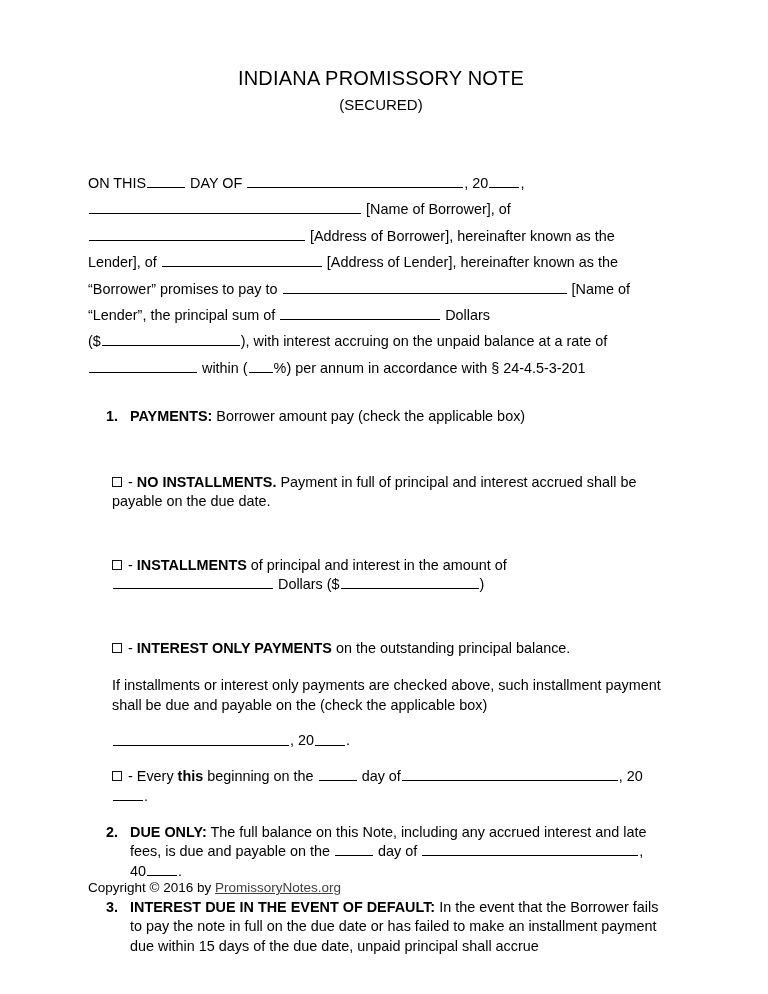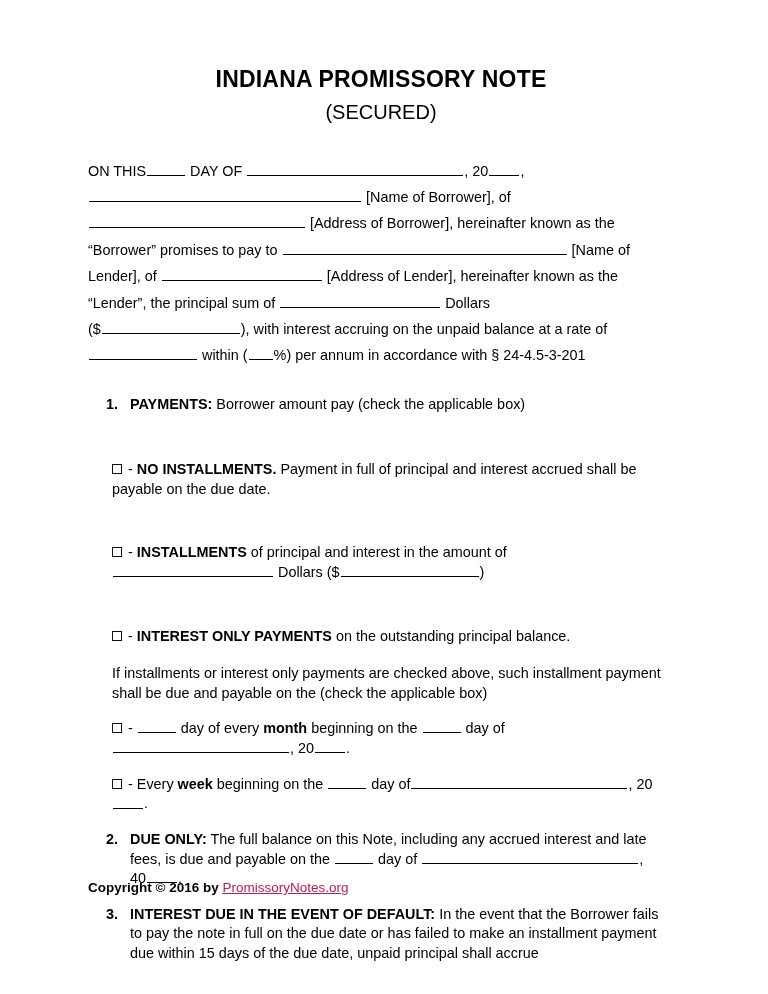--- a/index.html
+++ b/index.html
@@ -25,36 +25,36 @@
     top: 0;
     width: 586px;
   }
 
   
   .title-block {
     margin-top: 66px;
     text-align: center;
   }
   .doc-title {
-    font-size: 23px;
-    font-weight: bold;
+    font-size: 20px;
+    font-weight: normal;
     letter-spacing: 0.2px;
     line-height: 1.2;
     margin: 0;
   }
   .doc-subtitle {
-    font-size: 20px;
+    font-size: 15px;
     font-weight: normal;
     line-height: 1.2;
     margin: 6px 0 0 0;
   }
 
   
   .intro {
-    margin-top: 34px;
+    margin-top: 56px;
     font-size: 14.4px;
     line-height: 26.4px;
   }
   .intro .ln {
     display: block;
     white-space: nowrap;
   }
 
   
   .blank {
@@ -133,21 +133,20 @@
   
   .footer {
     position: absolute;
     left: 88px;
     top: 879px;
     font-size: 13.5px;
     line-height: 18px;
   }
   .footer .cw {
     color: #000;
-    font-weight: bold;
   }
   .footer a.site {
     color: #3f6fbd;
     text-decoration: underline;
   }
 </style>
 </head>
 <body>
 
 <div class="page">
@@ -160,23 +159,23 @@
     </div>
 
     <div class="intro">
 
       <span class="ln"><span>ON THIS</span><span class="blank b-s"></span> <span>DAY OF</span> <span class="blank b-4xl"></span><span>, 20</span><span class="blank b-xs"></span><span>,</span></span>
 
       <span class="ln"><span class="blank b-5xl"></span> <span>[Name of Borrower], of</span></span>
 
       <span class="ln"><span class="blank b-4xl"></span> <span>[Address of Borrower], hereinafter known as the</span></span>
 
+      <span class="ln"><span>Lender], of</span> <span class="blank b-xl"></span> <span>[Address of Lender], hereinafter known as the</span></span>
+
       <span class="ln"><span>“Borrower” promises to pay to</span> <span class="blank b-6xl"></span> <span>[Name of</span></span>
-
-      <span class="ln"><span>Lender], of</span> <span class="blank b-xl"></span> <span>[Address of Lender], hereinafter known as the</span></span>
 
       <span class="ln"><span>“Lender”, the principal sum of</span> <span class="blank b-xl"></span> <span>Dollars</span></span>
 
       <span class="ln"><span>($</span><span class="blank b-l"></span><span>), with interest accruing on the unpaid balance at a rate of</span></span>
 
       <span class="ln"><span class="blank b-m"></span> <span>within (</span><span class="blank b-xxs"></span><span>%) per annum in accordance with § 24-4.5-3-201</span></span>
 
 
     </div>
 
@@ -206,44 +205,43 @@
         <span class="contline"><span class="cbox"></span> <span>- </span><span class="item-title">INTEREST ONLY PAYMENTS</span><span> on the outstanding principal balance.</span></span>
       </div>
 
       <div class="gap-18"></div>
 
       <div class="note-para">If installments or interest only payments are checked above, such installment payment shall be due and payable on the (check the applicable box)</div>
 
       <div class="gap-16"></div>
 
       <div class="deep">
-        <span class="l2"><span class="cbox"></span> <span>- </span><span class="blank b-s"></span> <span>day of every</span> <span class="item-title">month</span> <span>beginning on the</span> <span class="blank b-s"></span> <span>day of</span></span>
         <span class="l2"><span class="blank b-2xl"></span><span>, 20</span><span class="blank b-xs"></span><span>.</span></span>
       </div>
 
       <div class="gap-16"></div>
 
       <div class="deep">
-        <span class="l2"><span class="cbox"></span> <span>- </span><span>Every</span> <span class="item-title">week</span> <span>beginning on the</span> <span class="blank b-s"></span> <span>day of</span><span class="blank b-4xl"></span><span>, 20</span><span class="blank b-xs"></span><span>.</span></span>
+        <span class="l2"><span class="cbox"></span> <span>- </span><span>Every</span> <span class="item-title">this</span> <span>beginning on the</span> <span class="blank b-s"></span> <span>day of</span><span class="blank b-4xl"></span><span>, 20</span><span class="blank b-xs"></span><span>.</span></span>
       </div>
 
       <div class="gap-16"></div>
 
       <div class="item">
         <span class="num">2.</span>
         <span class="item-title">DUE ONLY:</span><span> The full balance on this Note, including any accrued interest and late fees, is due and payable on the</span> <span class="blank b-s"></span> <span>day of</span> <span class="blank b-4xl"></span><span>,</span><br><span>40</span><span class="blank b-xs"></span><span>.</span>
       </div>
 
       <div class="gap-16"></div>
 
       <div class="item">
         <span class="num">3.</span>
         <span class="item-title">INTEREST DUE IN THE EVENT OF DEFAULT:</span><span> In the event that the Borrower fails to pay the note in full on the due date or has failed to make an installment payment due within 15 days of the due date, unpaid principal shall accrue</span>
       </div>
 
     </div>
   </div>
 
   <div class="footer">
-    <span class="cw">Copyright © 2016 by </span><a class="site" href="#" style="color: #be185d;">PromissoryNotes.org</a>
+    <span class="cw">Copyright © 2016 by </span><a class="site" href="#" style="color: #404040;">PromissoryNotes.org</a>
   </div>
 
 </div>
 
 </body></html>

